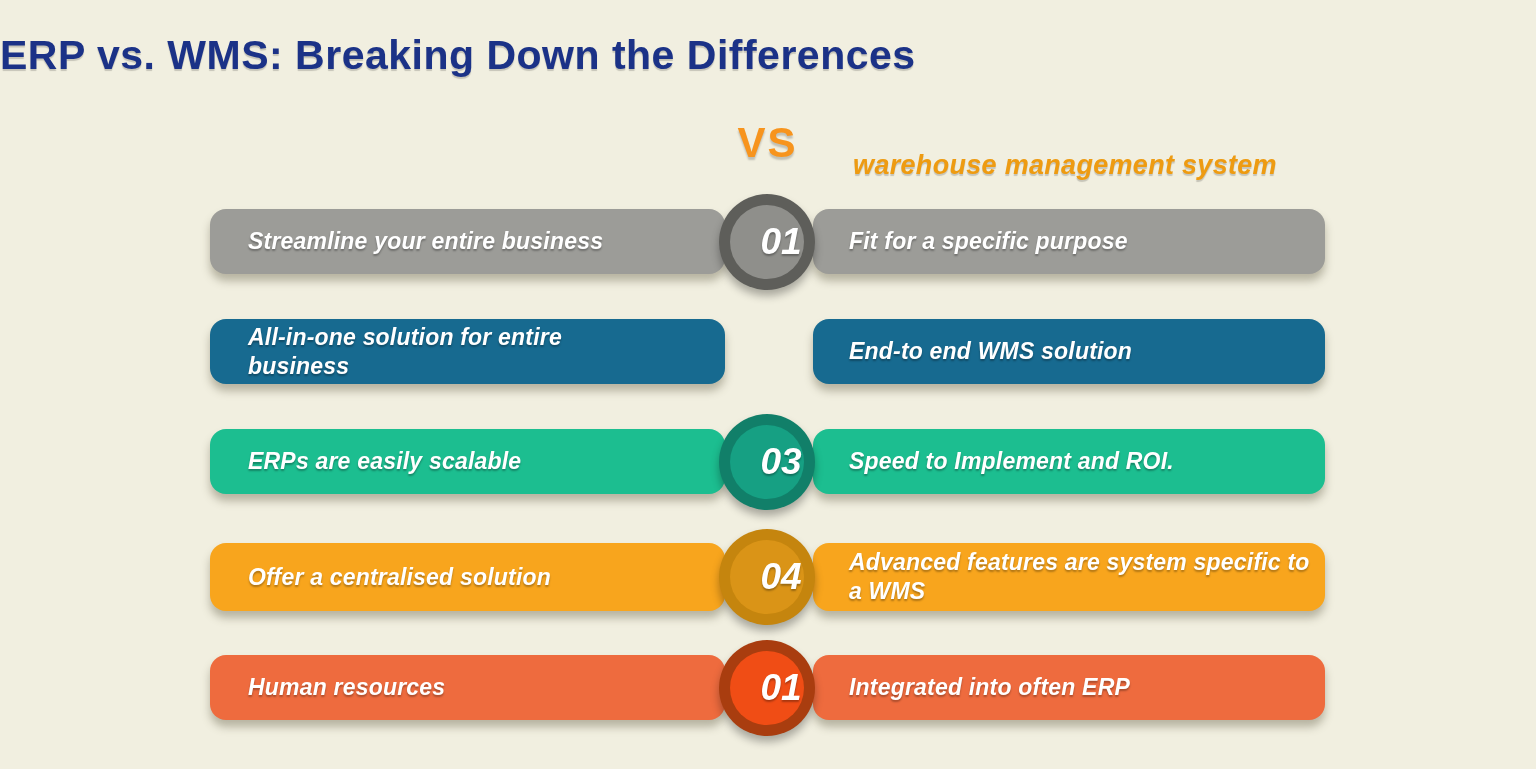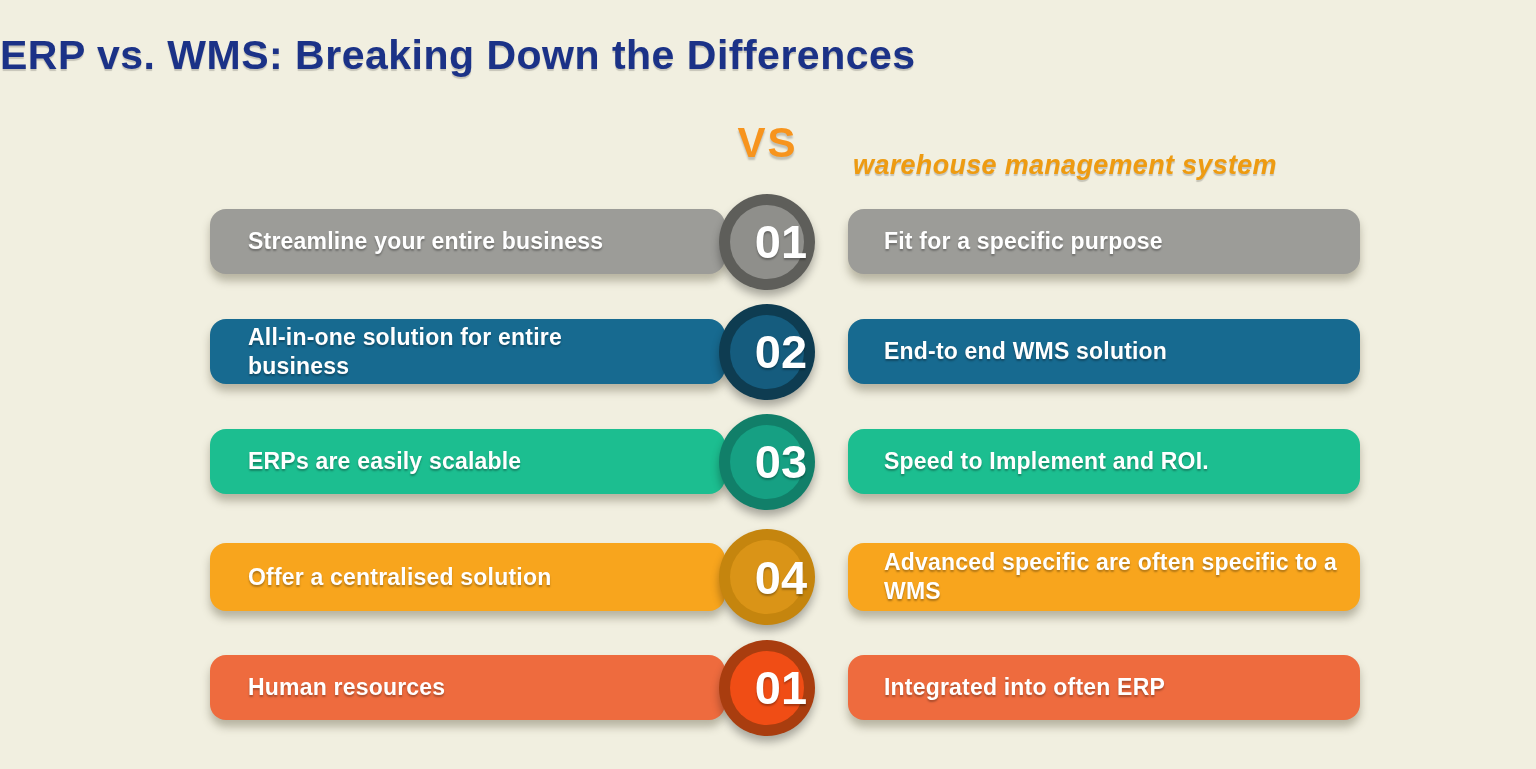--- a/index.html
+++ b/index.html
@@ -52,20 +52,21 @@
     letter-spacing: 2px;
     text-shadow: 0 3px 2px rgba(0,0,0,0.2);
     line-height: 1;
   }
   .rows { position: absolute; inset: 0; }
   .row {
     position: absolute;
     left: 0;
     width: 1536px;
     height: 65px;
+    font-style: italic;
   }
   .row:nth-child(1) { top: 209px; }
   .row:nth-child(2) { top: 319px; }
   .row:nth-child(3) { top: 429px; border-radius: 15px; }
   .row:nth-child(4) { top: 543px; height: 68px; }
   .row:nth-child(5) { top: 655px; border-radius: 20px; }
   .bar {
     position: absolute;
     top: 0;
     height: 100%;
@@ -82,21 +83,21 @@
     text-shadow: 0 2px 2px rgba(0,0,0,0.3);
     line-height: 1.25;
   }
   .bar.left {
     left: 210px;
     width: 515px;
     padding-left: 38px;
     padding-right: 60px;
   }
   .bar.right {
-    left: 848px;
+    left: 813px;
     width: 512px;
     padding-left: 36px;
     padding-right: 12px;
   }
   .badge {
     position: absolute;
     left: 719px;
     top: 50%;
     transform: translateY(-50%);
     width: 96px;
@@ -113,21 +114,21 @@
     width: 74px;
     height: 74px;
     border-radius: 50%;
     background: var(--inner);
     display: flex;
     align-items: center;
     justify-content: center;
   }
   .badge-num {
     color: #ffffff;
-    font-size: 47px;
+    font-size: 37px;
     font-weight: 700;
     text-shadow: 0 2px 2px rgba(0,0,0,0.3);
     margin-left: 28px;
   }
 </style>
 </head>
 <body>
 
 <div class="canvas">
   <div class="title">ERP vs. WMS: Breaking Down the Differences</div>
@@ -150,25 +151,20 @@
     </div>
   </div>
 
   <div class="row" style="--bar: #176a90; --ring: #0e3c51; --inner: #155c7e;">
     <div class="bar left">
       <span>All-in-one solution for entire business</span>
     </div>
     <div class="bar right">
       <span>End-to end WMS solution</span>
     </div>
-    <div class="badge">
-      <div class="badge-inner">
-        <span class="badge-num">02</span>
-      </div>
-    </div>
   </div>
 
   <div class="row" style="--bar: #1cbe90; --ring: #117f69; --inner: #16a083;">
     <div class="bar left">
       <span>ERPs are easily scalable</span>
     </div>
     <div class="bar right">
       <span>Speed to Implement and ROI.</span>
     </div>
     <div class="badge">
@@ -176,21 +172,21 @@
         <span class="badge-num">03</span>
       </div>
     </div>
   </div>
 
   <div class="row" style="--bar: #f8a51d; --ring: #c5850e; --inner: #da9417;">
     <div class="bar left">
       <span>Offer a centralised solution</span>
     </div>
     <div class="bar right">
-      <span>Advanced specific are often specific to a WMS</span>
+      <span>Advanced features are system specific to a WMS</span>
     </div>
     <div class="badge">
       <div class="badge-inner">
         <span class="badge-num">04</span>
       </div>
     </div>
   </div>
 
   <div class="row" style="--bar: #ee6b3e; --ring: #a93d0f; --inner: #f04d15;">
     <div class="bar left">

